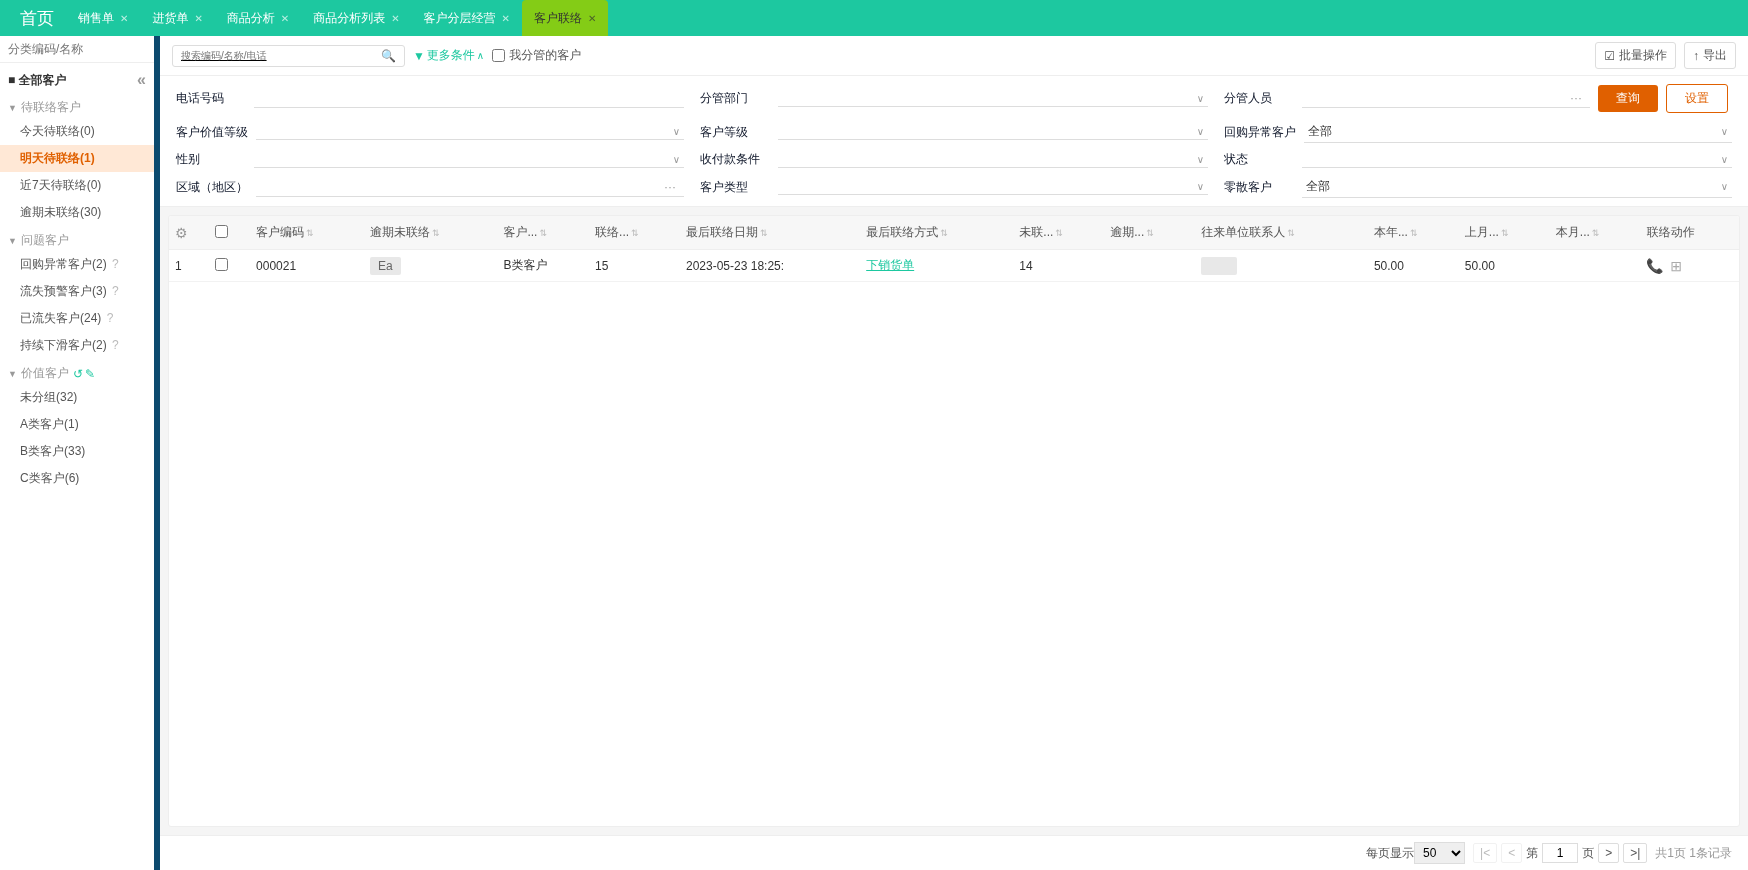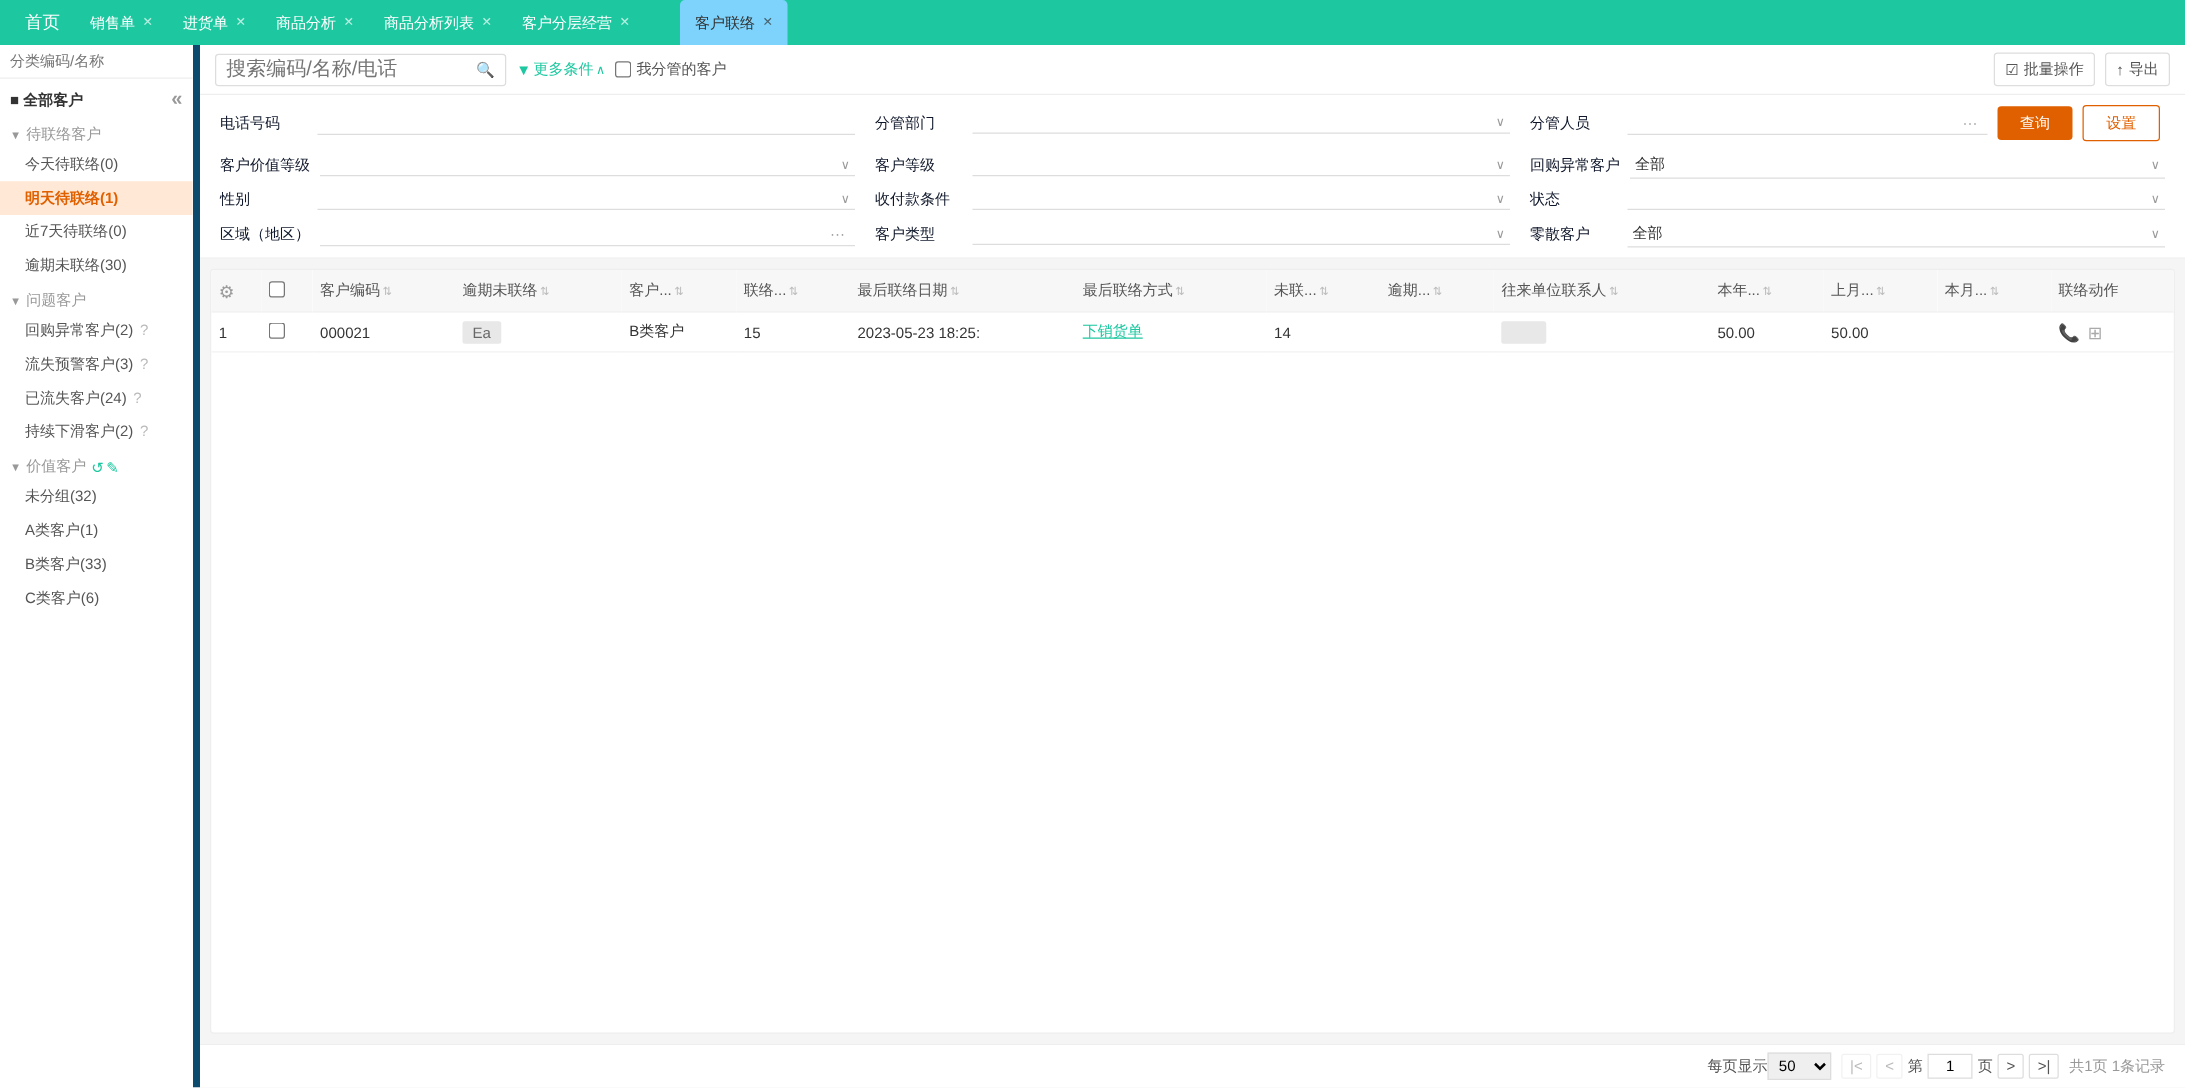--- a/index.html
+++ b/index.html
@@ -1,21 +1,21 @@
 <!DOCTYPE html>
 <html><head>
   <meta charset="utf-8">
   <style>
     * { box-sizing: border-box; margin: 0; padding: 0; font-family: "Microsoft YaHei", SimHei, Arial, sans-serif; font-size: 12px; }
     body { background: #f5f5f5; overflow: hidden; width: 1748px; height: 870px; }
 
     
     .top-nav { display: flex; align-items: center; background: #1dc8a0; height: 36px; padding: 0 8px; }
     .nav-item { color: #fff; padding: 0 12px; height: 36px; display: flex; align-items: center; cursor: pointer; font-size: 13px; white-space: nowrap; }
-    .nav-item.active { background: #7dd3fc; color: #333; border-radius: 4px 4px 0 0; margin-left: 28px; }
+    .nav-item.active { background: #84cc16; color: #333; border-radius: 4px 4px 0 0; }
     .nav-item .close-x { margin-left: 6px; font-size: 10px; opacity: 0.7; }
 
     
     .main-layout { display: flex; height: calc(870px - 36px); }
 
     
     .sidebar { width: 160px; background: #fff; border-right: 6px solid #0c4a6e; display: flex; flex-direction: column; overflow-y: auto; }
     .sidebar-search { display: flex; align-items: center; padding: 6px 8px; border-bottom: 1px solid #eee; }
     .sidebar-search input { flex: 1; border: none; outline: none; font-size: 12px; color: #666; }
 
@@ -28,21 +28,21 @@
     .sidebar-item { padding: 5px 8px 5px 16px; color: #555; cursor: pointer; white-space: nowrap; overflow: hidden; text-overflow: ellipsis; }
     .sidebar-item.active { background: #ffe8d6; color: #e06000; font-weight: bold; }
     .sidebar-item.sub { padding-left: 20px; }
 
     
     .content { flex: 1; display: flex; flex-direction: column; overflow: hidden; }
 
     
     .search-bar { display: flex; align-items: center; background: #fff; padding: 6px 12px; border-bottom: 1px solid #eee; gap: 8px; }
     .search-input-wrap { display: flex; align-items: center; border: 1px solid #ddd; border-radius: 3px; padding: 3px 8px; background: #fff; }
-    .search-input-wrap input { border: none; outline: none; width: 180px; font-size: 16px; }
+    .search-input-wrap input { border: none; outline: none; width: 180px; font-size: 10px; text-decoration: underline; }
     .search-btn-icon { color: #999; cursor: pointer; }
     .filter-btn { display: flex; align-items: center; color: #1dc8a0; cursor: pointer; gap: 2px; }
     .checkbox-label { display: flex; align-items: center; gap: 4px; cursor: pointer; color: #555; }
     .spacer { flex: 1; }
     .toolbar-btn { display: flex; align-items: center; gap: 4px; color: #555; cursor: pointer; padding: 4px 8px; border: 1px solid #ddd; border-radius: 3px; background: #fff; }
 
     
     .filter-panel { background: #fff; border-bottom: 1px solid #eee; padding: 8px 16px; display: grid; grid-template-columns: 1fr 1fr 1fr; gap: 8px 16px; }
     .filter-row { display: flex; align-items: center; gap: 8px; }
     .filter-label { color: #0f172a; white-space: nowrap; min-width: 70px; text-align: left; }
@@ -69,21 +69,21 @@
     
     .table-footer { display: flex; align-items: center; justify-content: flex-end; padding: 6px 16px; background: #fff; border-top: 1px solid #eee; gap: 8px; color: #555; }
     .page-size-select { display: flex; align-items: center; gap: 0; }
     .page-size-select select { border: 1px solid #ddd; padding: 2px 4px; font-size: 12px; }
     .pagination { display: flex; align-items: center; gap: 4px; }
     .pagination button { border: 1px solid #ddd; background: #fff; padding: 2px 6px; cursor: pointer; color: #555; font-size: 12px; border-radius: 2px; }
     .pagination button:disabled { opacity: 0.4; cursor: default; }
     .page-input { border: 1px solid #ddd; width: 36px; text-align: center; padding: 2px 4px; font-size: 12px; }
     .total-info { color: #999; font-size: 12px; }
 
-    .nav-home { font-size: 14px; }
+    .nav-home { font-size: 17px; }
   </style>
 </head>
 <body>
 
 <div class="top-nav">
   <div class="nav-item nav-home">首页</div>
   <div class="nav-item">
     <span>销售单</span>
     <span class="close-x">✕</span>
   </div>

